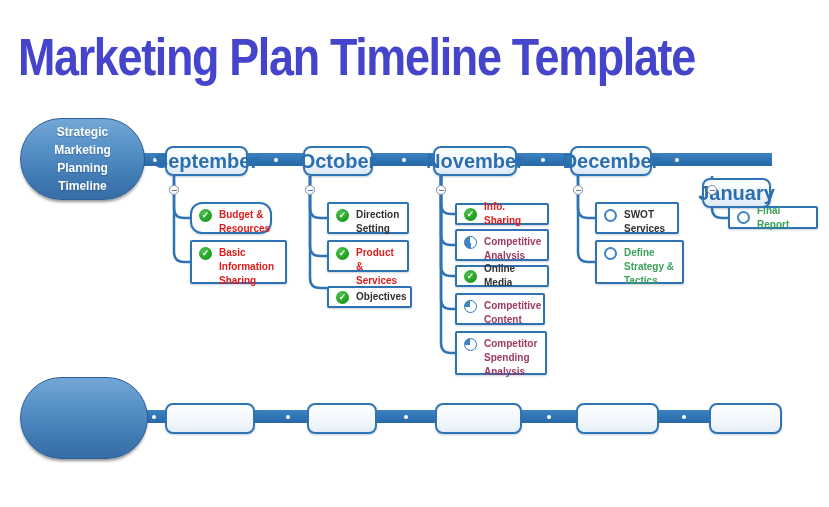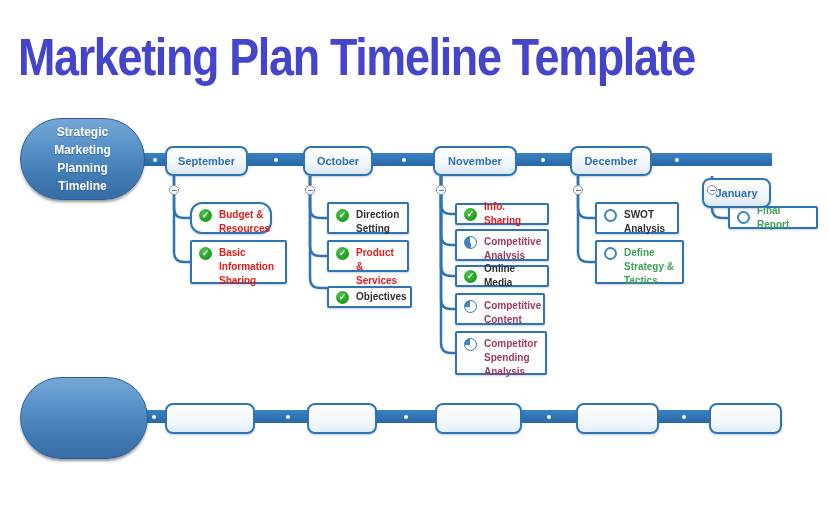--- a/index.html
+++ b/index.html
@@ -35,21 +35,21 @@
   .oval .oval-label {
     color:#fff; font-weight:bold; font-size:12px; line-height:1.5;
     width:92px; text-shadow:0 1px 1px rgba(30,60,100,.4);
   }
   
   .month {
     position:absolute; height:30px; z-index:3;
     border:2.5px solid #2e74b5; border-radius:8px;
     background:linear-gradient(180deg,#ffffff 0%,#f2f7fc 55%,#dde8f4 100%);
     display:flex; align-items:center; justify-content:center;
-    color:#2c6fb0; font-weight:bold; font-size:11px;
+    color:#2c6fb0; font-weight:bold; font-size:20px;
     box-shadow:0 1px 2px rgba(80,110,150,.35);
   }
   .empty-node {
     position:absolute; height:31px; z-index:3;
     border:2.5px solid #2e74b5; border-radius:8px;
     background:linear-gradient(180deg,#fdfeff 0%,#f2f7fc 60%,#e4edf6 100%);
     box-shadow:0 1px 2px rgba(80,110,150,.35);
   }
   
   .toggle {
@@ -195,21 +195,21 @@
     <span class="ico ic-pie25"></span>
     <span class="lbl">Competitive Content</span>
   </div>
   <div class="item plum" style="left:455px; top:331px; width:92px; height:44px;">
     <span class="ico ic-pie25"></span>
     <span class="lbl">Competitor Spending Analysis</span>
   </div>
 
   <div class="item dark" style="left:595px; top:202px; width:84px; height:32px;">
     <span class="ico ic-circle0"></span>
-    <span class="lbl">SWOT Analysis</span>
+    <span class="lbl">SWOT Services</span>
   </div>
   <div class="item green" style="left:595px; top:240px; width:89px; height:44px;">
     <span class="ico ic-circle0"></span>
     <span class="lbl">Define Strategy &amp; Tactics</span>
   </div>
 
   <div class="item green single" style="left:728px; top:206px; width:90px; height:23px;">
     <span class="ico ic-circle0"></span>
     <span class="lbl">Final Report</span>
   </div>

